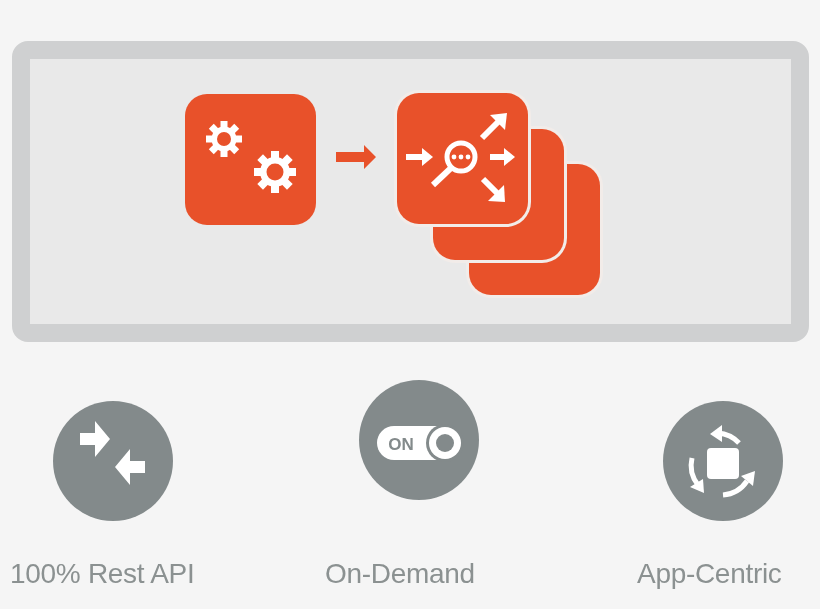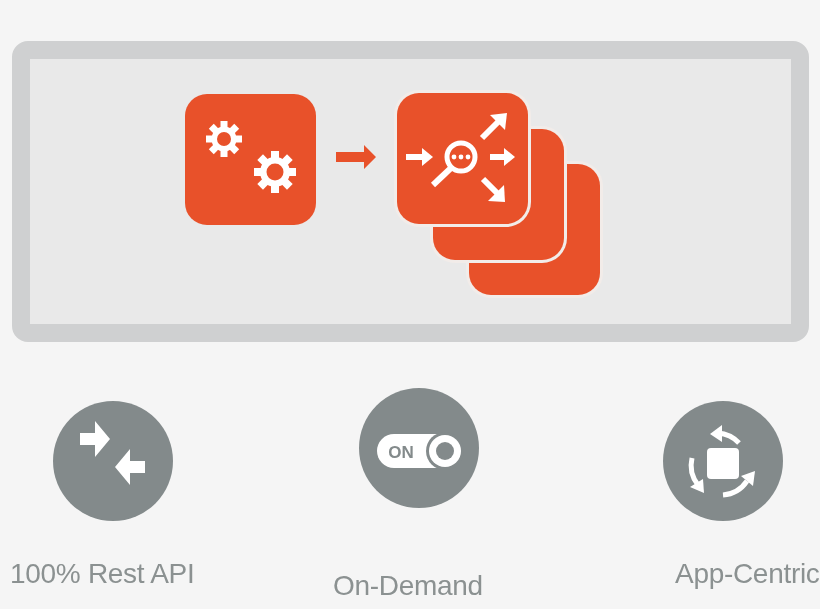--- a/index.html
+++ b/index.html
@@ -100,38 +100,38 @@
 </div>
 
 <div class="badge" style="left:53px;top:401px;">
   <svg width="120" height="120" viewBox="0 0 120 120">
     <polygon points="27,32 42,32 42,20 57,38 42,56 42,44 27,44" fill="#fff"></polygon>
     <polygon points="92,60 77,60 77,48 62,66 77,84 77,72 92,72" fill="#fff"></polygon>
   </svg>
 </div>
 <div class="label" style="left:10px;">100% Rest API</div>
 
-<div class="badge" style="left:359px;top:388px;">
+<div class="badge" style="left:359px;top:380px;">
   <svg width="120" height="120" viewBox="0 0 120 120">
     <rect x="18" y="46" width="85" height="34" rx="17" fill="#fff"></rect>
     <circle cx="86" cy="63" r="19" fill="#838a8b"></circle>
     <circle cx="86" cy="63" r="16" fill="#fff"></circle>
     <circle cx="86" cy="63" r="9" fill="#838a8b"></circle>
     <text x="42" y="70" text-anchor="middle" font-family="Liberation Sans, sans-serif" font-weight="bold" font-size="17" fill="#838a8b">ON</text>
   </svg>
 </div>
-<div class="label" style="left:333px;margin-top:12px;">On-Demand</div>
+<div class="label" style="left:325px;">On-Demand</div>
 
 <div class="badge" style="left:663px;top:401px;">
   <svg width="120" height="120" viewBox="0 0 120 120">
     <rect x="44" y="47" width="32" height="31" rx="4" fill="#fff"></rect>
 
     <path d="M76,42 A32,32 0 0 0 55,32" fill="none" stroke="#fff" stroke-width="5"></path>
     <polygon points="59,24 47,33 59,41" fill="#fff"></polygon>
 
     <path d="M29,57 A32,32 0 0 0 35,84" fill="none" stroke="#fff" stroke-width="5"></path>
     <polygon points="27,86 41,92 40,78" fill="#fff"></polygon>
 
     <path d="M60,94 A32,32 0 0 0 84,80" fill="none" stroke="#fff" stroke-width="5"></path>
     <polygon points="78,75 92,70 90,85" fill="#fff"></polygon>
   </svg>
 </div>
-<div class="label" style="left:675px;">App-Centric</div>
+<div class="label" style="left:637px;">App-Centric</div>
 
 </body></html>

